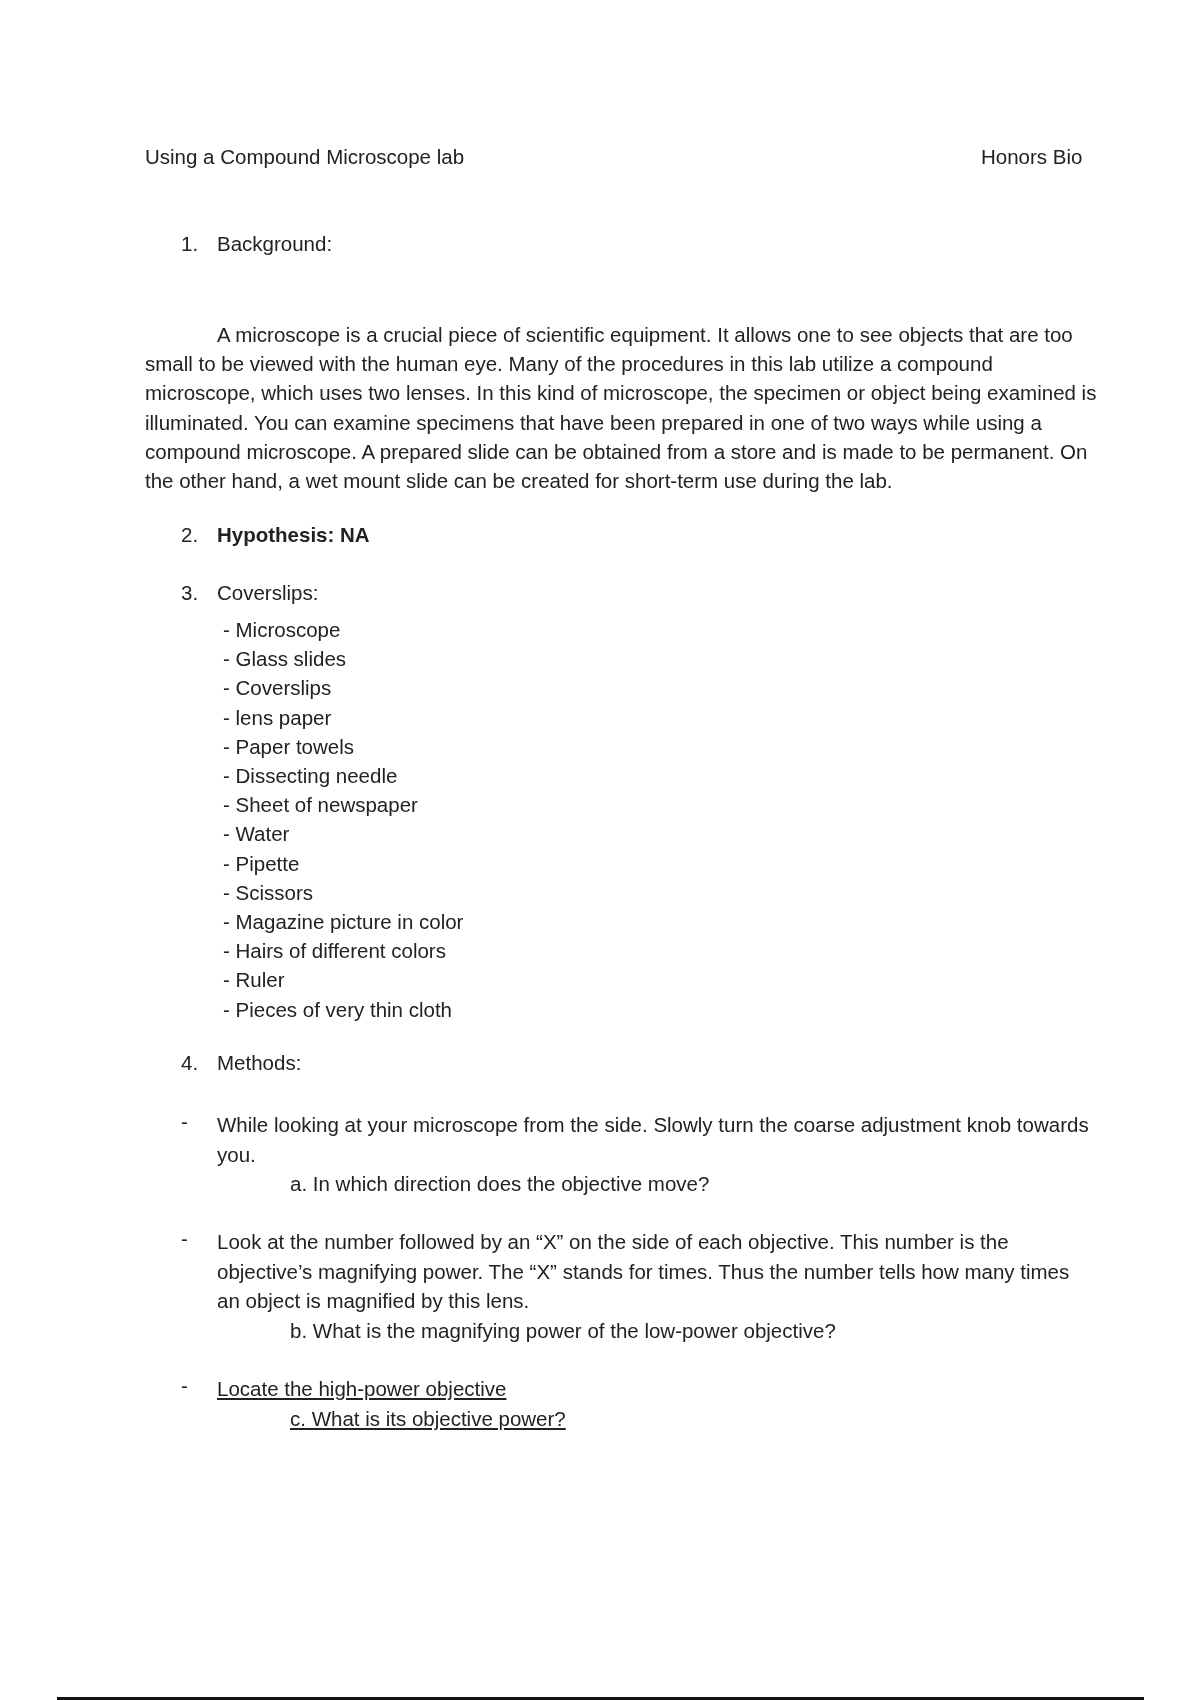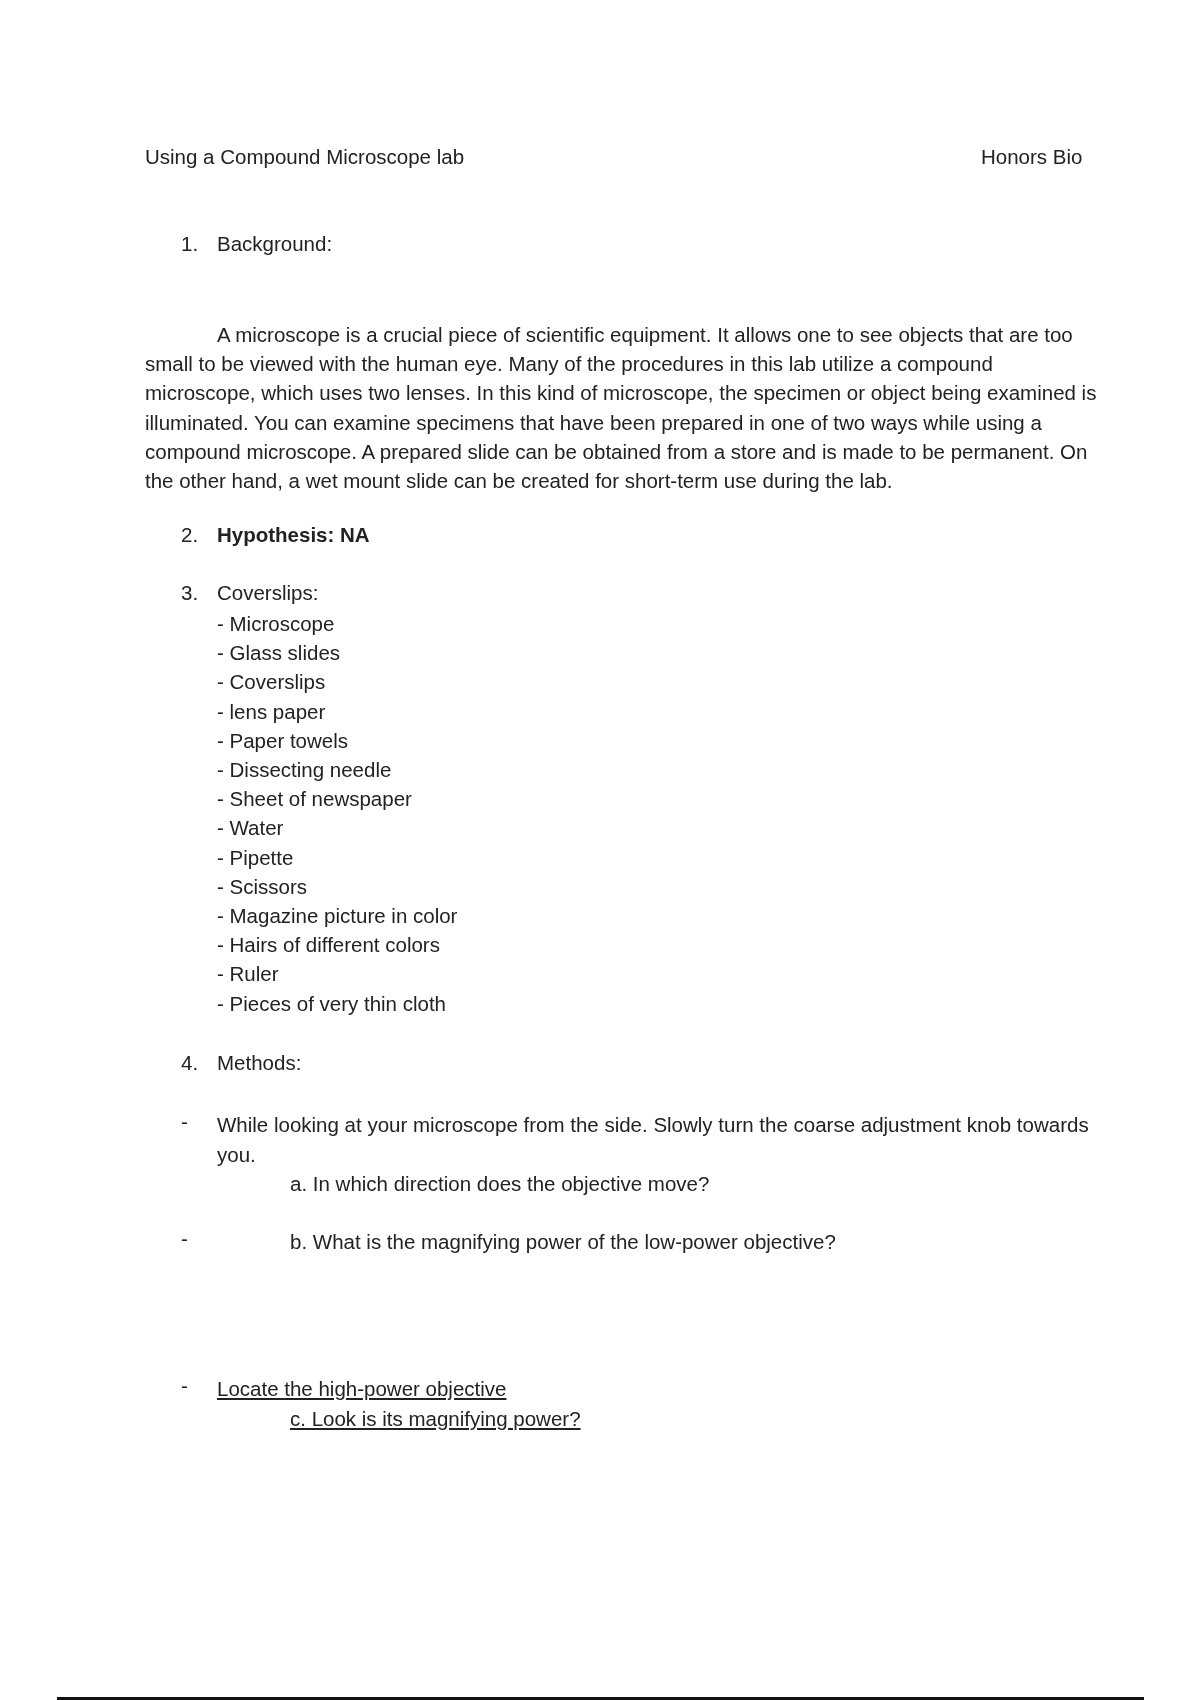--- a/index.html
+++ b/index.html
@@ -4,21 +4,21 @@
 <style>
   html, body { margin:0; padding:0; background:#fff; }
   body { width:1200px; height:1700px; position:relative; overflow:hidden;
          font-family:"Liberation Sans", sans-serif; color:#222; font-size:20.5px; }
   .abs { position:absolute; white-space:nowrap; }
   .header-left { left:145px; top:145px; }
   .header-right { left:973px; top:145px;margin-left:8px; }
   .num { position:absolute; left:181px; }
   .body-text { position:absolute; left:145px; top:275px; width:960px; line-height:29.2px; white-space:normal; }
   .indent { text-indent:72px;margin-top:45px; }
-  .mat-list { position:absolute; left:217px; top:609px; line-height:29.2px; margin:0; padding:0; list-style:none; }
+  .mat-list { position:absolute; left:217px; top:609px; line-height:29.2px; margin:6px; padding:0; list-style:none; }
   .method { position:absolute; left:217px; width:880px; line-height:29.5px; }
   .dash { position:absolute; left:181px; }
   .question { padding-left:73px; }
   .bottom-rule { position:absolute; left:57px; top:1697px; width:1087px; height:3px; background:#111; }
 </style>
 </head>
 <body>
 
 <div class="abs header-left">Using a Compound Microscope lab</div>
 <div class="abs header-right">Honors Bio</div>
@@ -53,22 +53,23 @@
 <div class="abs" style="left:217px; top:1051px;">Methods:</div>
 
 <div class="dash" style="top:1110px;">-</div>
 <div class="method" style="top:1110px;">
   <div>While looking at your microscope from the side. Slowly turn the coarse adjustment knob towards you.</div>
   <div class="question">a. In which direction does the objective move?</div>
 </div>
 
 <div class="dash" style="top:1227px;">-</div>
 <div class="method" style="top:1227px;">
+  <div>Look at the number followed by an “X” on the side of each objective. This number is the objective’s magnifying power. The “X” stands for times. Thus the number tells how many times an object is magnified by this lens.</div>
   <div class="question">b. What is the magnifying power of the low-power objective?</div>
 </div>
 
 <div class="dash" style="top:1374px;">-</div>
 <div class="method" style="top:1374px;text-decoration:underline;">
   <div>Locate the high-power objective</div>
-  <div class="question">c. Look is its magnifying power?</div>
+  <div class="question">c. What is its objective power?</div>
 </div>
 
 <div class="bottom-rule"></div>
 
 </body></html>

